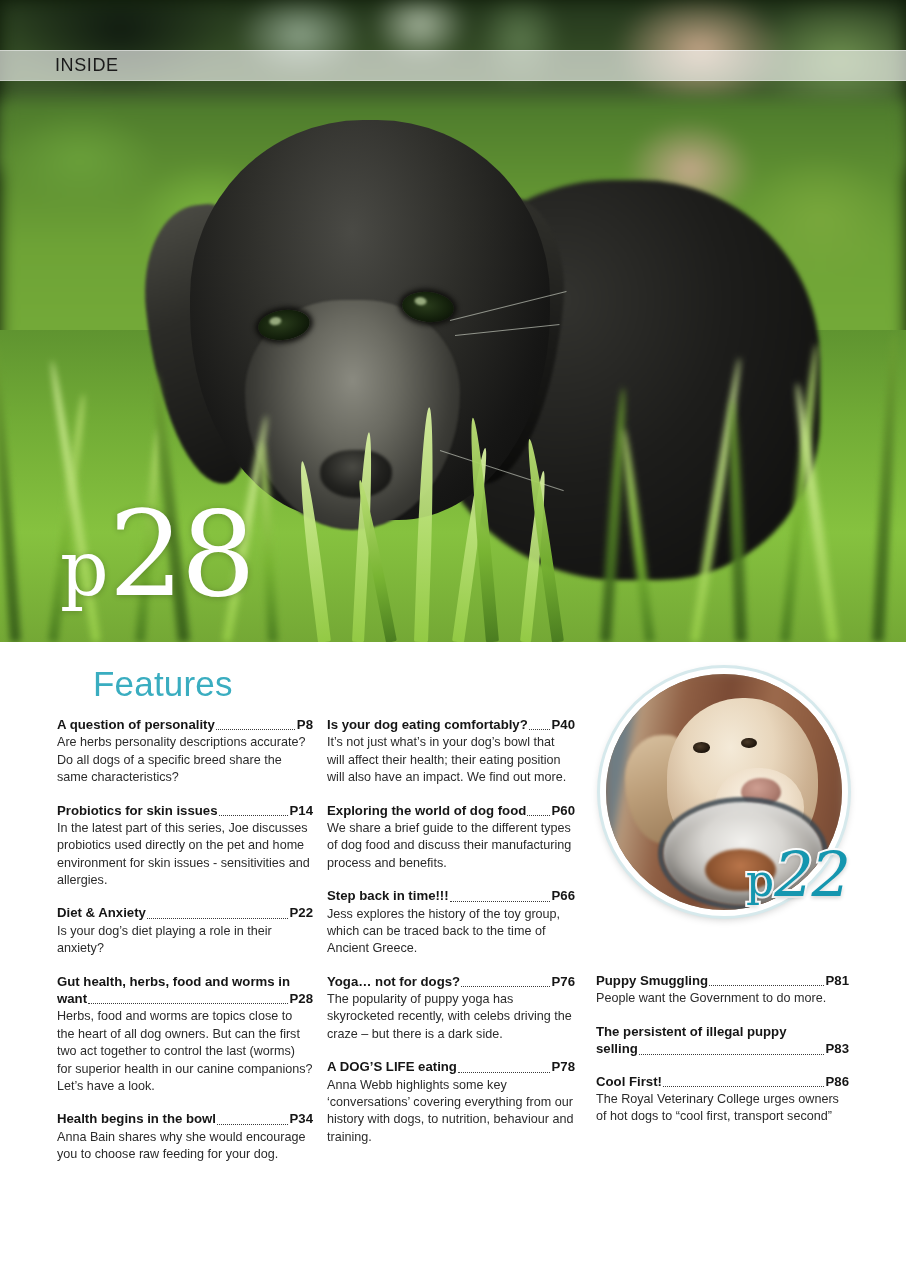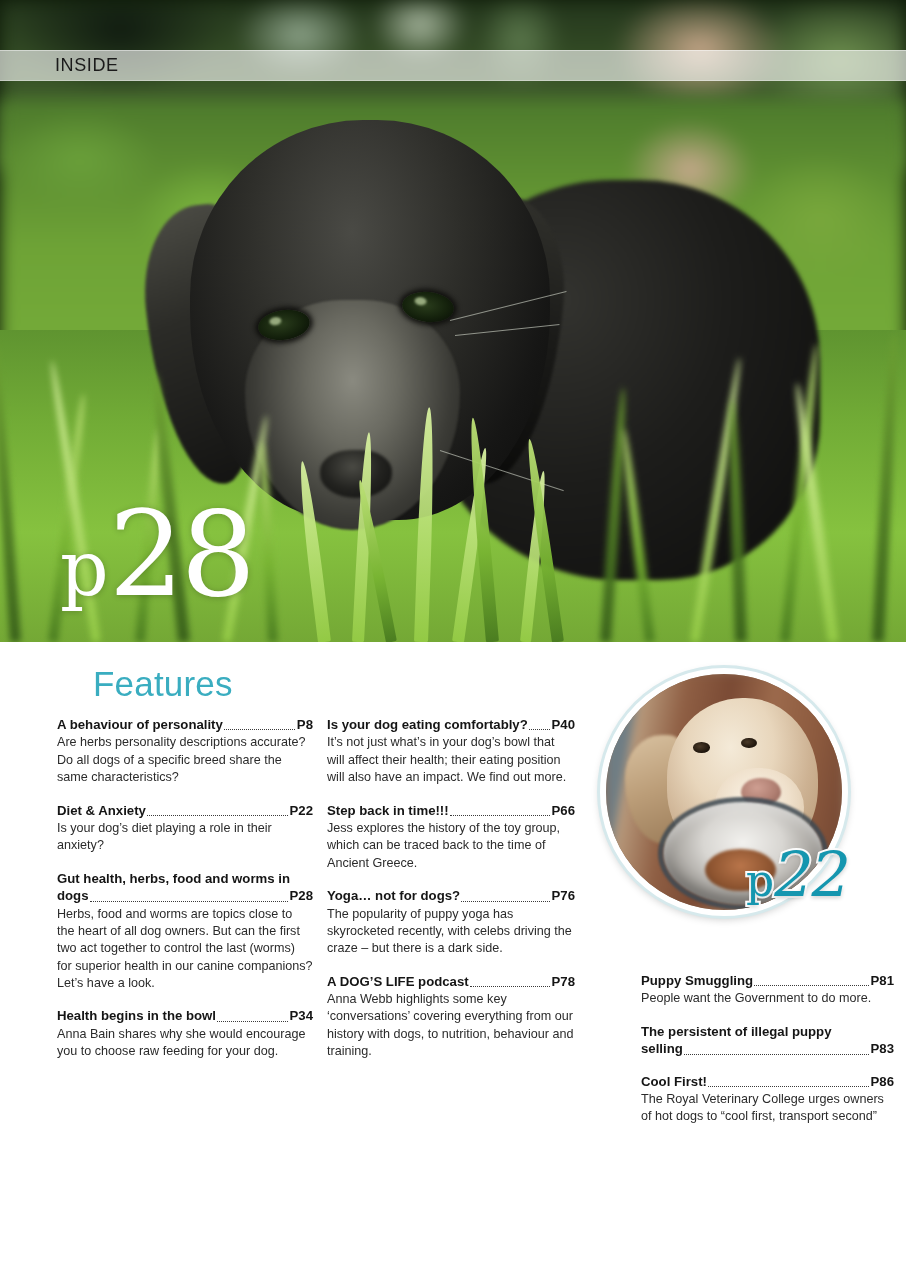--- a/index.html
+++ b/index.html
@@ -151,21 +151,21 @@
   .features-title {
     position:absolute; left:73px; top:22px;
     font-size:35px; color:#3aadc0; font-weight:400;
     letter-spacing:0.2px;
     margin-left:20px;
   }
 
   .col { position:absolute; }
   .col1 { left:57px; top:74px;  width:256px; }
   .col2 { left:327px; top:74px; width:248px; }
-  .col3 { left:596px; top:330px; width:253px;margin-left:45px; }
+  .col3 { left:596px; top:330px; width:253px; }
 
   .entry { margin-bottom:15px; }
   .entry:last-child { margin-bottom:0; }
 
   .entry-head {
     display:flex; align-items:flex-end;
     font-size:13.2px; font-weight:bold; color:#151515;
     line-height:1.32;
   }
   .entry-title { white-space:nowrap; }
@@ -336,38 +336,46 @@
     </div>
   </div>
 
   <div class="content">
 
     <div class="features-title" style="color: rgb(58, 173, 192);">Features</div>
 
     <div class="col col1">
         <div class="entry">
           <div class="entry-head">
-            <span class="entry-title">A behaviour of personality</span>
+            <span class="entry-title">A question of personality</span>
             <span class="leader"></span>
             <span class="entry-page">P8</span>
           </div>
           <div class="entry-desc">Are herbs personality descriptions accurate? Do all dogs of a specific breed share the same characteristics?</div>
         </div>
         <div class="entry">
           <div class="entry-head">
+            <span class="entry-title">Probiotics for skin issues</span>
+            <span class="leader"></span>
+            <span class="entry-page">P14</span>
+          </div>
+          <div class="entry-desc">In the latest part of this series, Joe discusses probiotics used directly on the pet and home environment for skin issues - sensitivities and allergies.</div>
+        </div>
+        <div class="entry">
+          <div class="entry-head">
             <span class="entry-title">Diet &amp; Anxiety</span>
             <span class="leader"></span>
             <span class="entry-page">P22</span>
           </div>
           <div class="entry-desc">Is your dog’s diet playing a role in their anxiety?</div>
         </div>
         <div class="entry">
           <div class="entry-title-multi">Gut health, herbs, food and worms in</div>
           <div class="entry-head">
-            <span class="entry-title">dogs</span>
+            <span class="entry-title">want</span>
             <span class="leader"></span>
             <span class="entry-page">P28</span>
           </div>
           <div class="entry-desc">Herbs, food and worms are topics close to the heart of all dog owners. But can the first two act together to control the last (worms) for superior health in our canine companions? Let’s have a look.</div>
         </div>
         <div class="entry">
           <div class="entry-head">
             <span class="entry-title">Health begins in the bowl</span>
             <span class="leader"></span>
             <span class="entry-page">P34</span>
@@ -379,37 +387,45 @@
         <div class="entry">
           <div class="entry-head">
             <span class="entry-title">Is your dog eating comfortably?</span>
             <span class="leader"></span>
             <span class="entry-page">P40</span>
           </div>
           <div class="entry-desc">It’s not just what’s in your dog’s bowl that will affect their health; their eating position will also have an impact. We find out more.</div>
         </div>
         <div class="entry">
           <div class="entry-head">
+            <span class="entry-title">Exploring the world of dog food</span>
+            <span class="leader"></span>
+            <span class="entry-page">P60</span>
+          </div>
+          <div class="entry-desc">We share a brief guide to the different types of dog food and discuss their manufacturing process and benefits.</div>
+        </div>
+        <div class="entry">
+          <div class="entry-head">
             <span class="entry-title">Step back in time!!!</span>
             <span class="leader"></span>
             <span class="entry-page">P66</span>
           </div>
           <div class="entry-desc">Jess explores the history of the toy group, which can be traced back to the time of Ancient Greece.</div>
         </div>
         <div class="entry">
           <div class="entry-head">
             <span class="entry-title">Yoga… not for dogs?</span>
             <span class="leader"></span>
             <span class="entry-page">P76</span>
           </div>
           <div class="entry-desc">The popularity of puppy yoga has skyrocketed recently, with celebs driving the craze – but there is a dark side.</div>
         </div>
         <div class="entry">
           <div class="entry-head">
-            <span class="entry-title">A DOG’S LIFE podcast</span>
+            <span class="entry-title">A DOG’S LIFE eating</span>
             <span class="leader"></span>
             <span class="entry-page">P78</span>
           </div>
           <div class="entry-desc">Anna Webb highlights some key ‘conversations’ covering everything from our history with dogs, to nutrition, behaviour and training.</div>
         </div>
       </div>
     <div class="col col3">
         <div class="entry">
           <div class="entry-head">
             <span class="entry-title">Puppy Smuggling</span>

